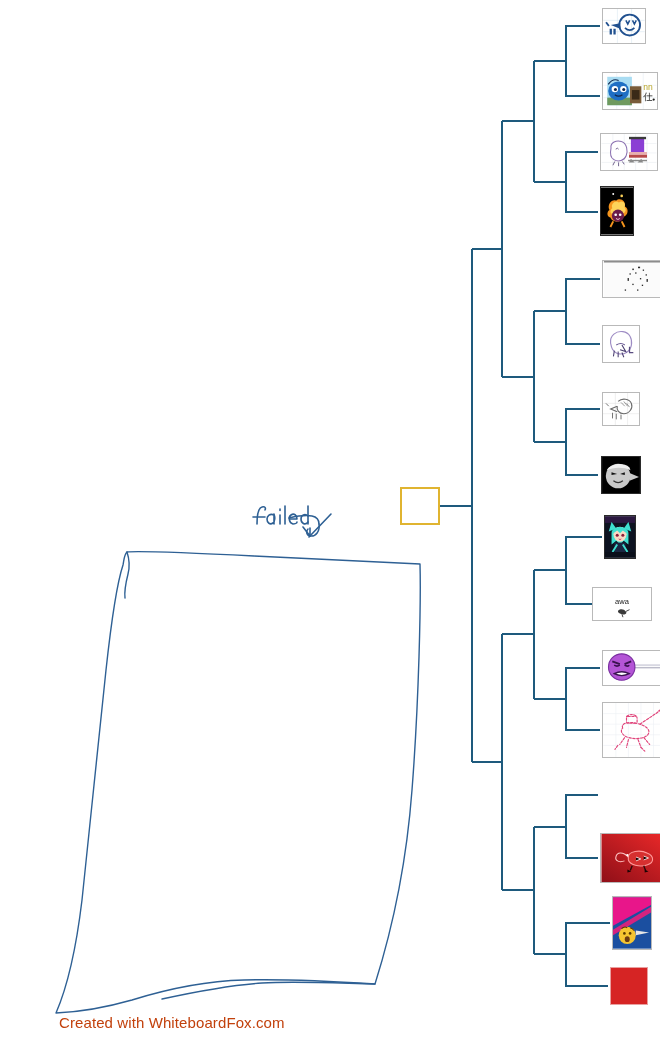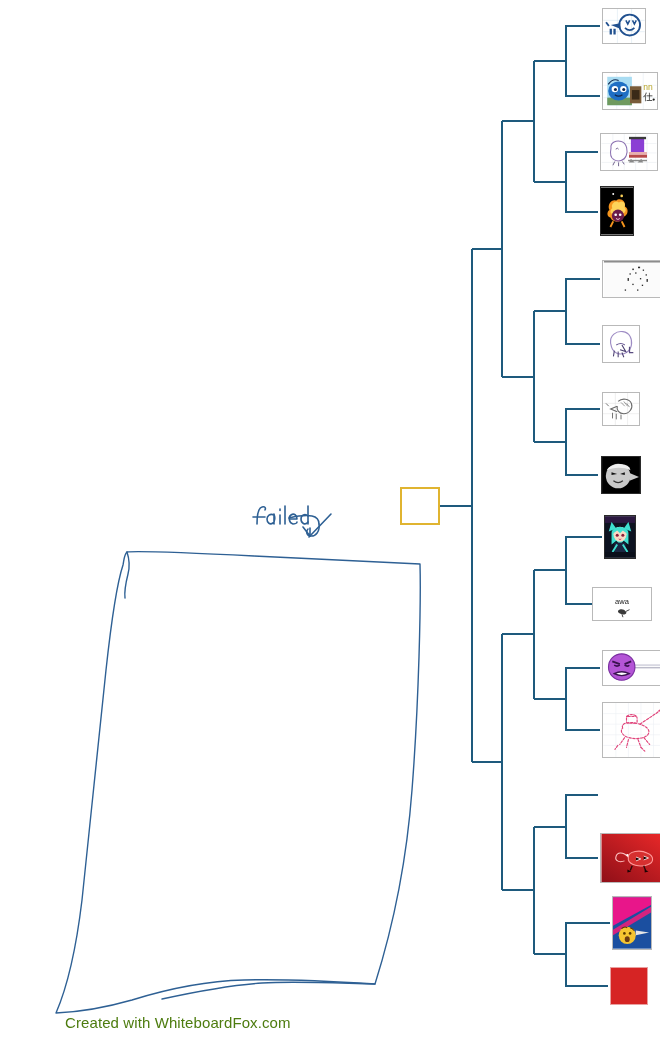--- a/index.html
+++ b/index.html
@@ -31,25 +31,25 @@
     position: absolute;
     box-sizing: border-box;
     border: 1px solid #b9b9b9;
     background: #ffffff;
     overflow: hidden;
   }
   .thumb.dark { border-color: #2a2a2a; }
   .thumb svg { display: block; width: 100%; height: 100%; }
   .footer {
     position: absolute;
-    left: 21px;
+    left: 15px;
     top: 1014px;
     font-family: "Liberation Sans", sans-serif;
     font-size: 15px;
-    color: #4d7c0f;
+    color: #c2410c;
     letter-spacing: 0.1px;
     white-space: nowrap;
   }
   .champ-box {
     position: absolute;
     box-sizing: border-box;
     border: 2px solid #e0b430;
     background: #ffffff;
   }
 </style>

